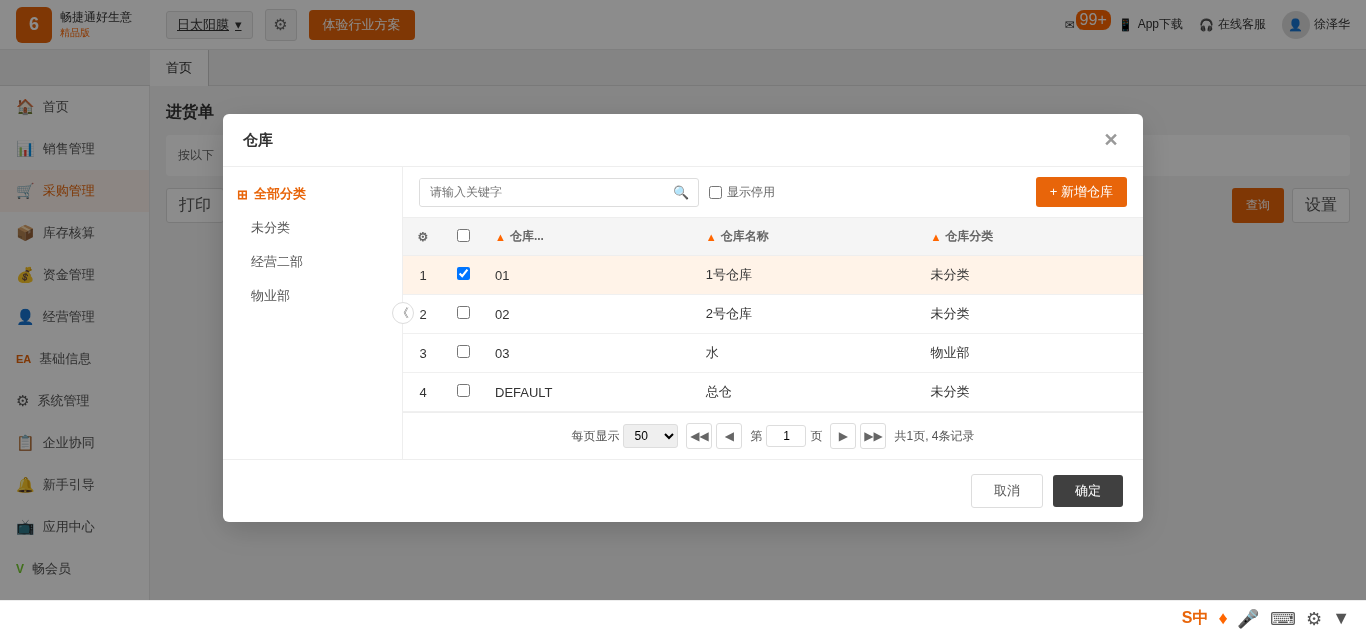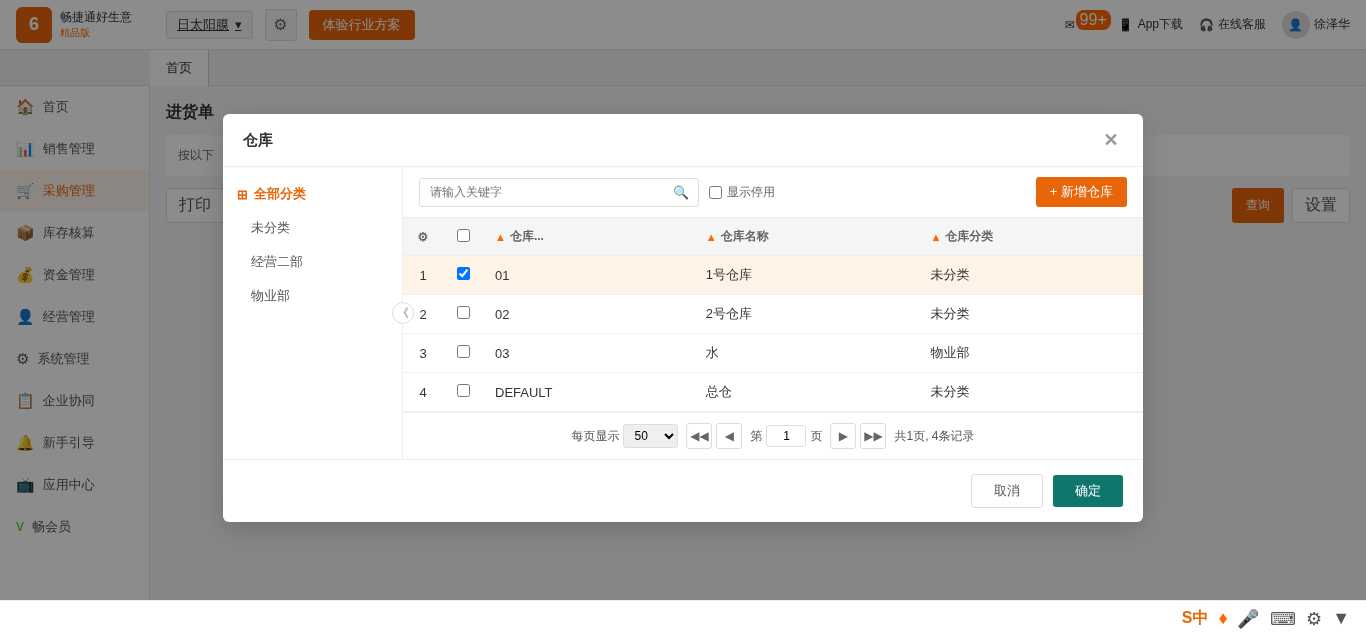--- a/index.html
+++ b/index.html
@@ -296,21 +296,21 @@
     
     .modal-footer {
       display: flex; align-items: center; justify-content: flex-end;
       padding: 14px 20px; border-top: 1px solid #eee; gap: 10px;
     }
     .btn-cancel {
       background: #fff; color: #555; border: 1px solid #ddd;
       padding: 7px 22px; border-radius: 3px; cursor: pointer; font-size: 13px;
     }
     .btn-confirm {
-      background: #0f766e; color: #fff; border: none;
+      background: #404040; color: #fff; border: none;
       padding: 7px 22px; border-radius: 3px; cursor: pointer; font-size: 13px;
     }
 
     
     .bottom-bar {
       position: fixed; bottom: 0; left: 0; right: 0;
       height: 36px;
       background: #fff;
       border-top: 1px solid #eee;
       display: flex; align-items: center; justify-content: flex-end;
@@ -386,20 +386,24 @@
       <span class="sidebar-icon">📦</span>
       <span>库存核算</span>
     </div>
     <div class="sidebar-item">
       <span class="sidebar-icon">💰</span>
       <span>资金管理</span>
     </div>
     <div class="sidebar-item">
       <span class="sidebar-icon">👤</span>
       <span>经营管理</span>
+    </div>
+    <div class="sidebar-item">
+      <span class="sidebar-icon" style="font-size:11px;font-weight:bold;color:#e8650a;">EA</span>
+      <span>基础信息</span>
     </div>
     <div class="sidebar-item">
       <span class="sidebar-icon">⚙</span>
       <span>系统管理</span>
     </div>
     <div class="sidebar-item">
       <span class="sidebar-icon">📋</span>
       <span>企业协同</span>
     </div>
     <div class="sidebar-item">

